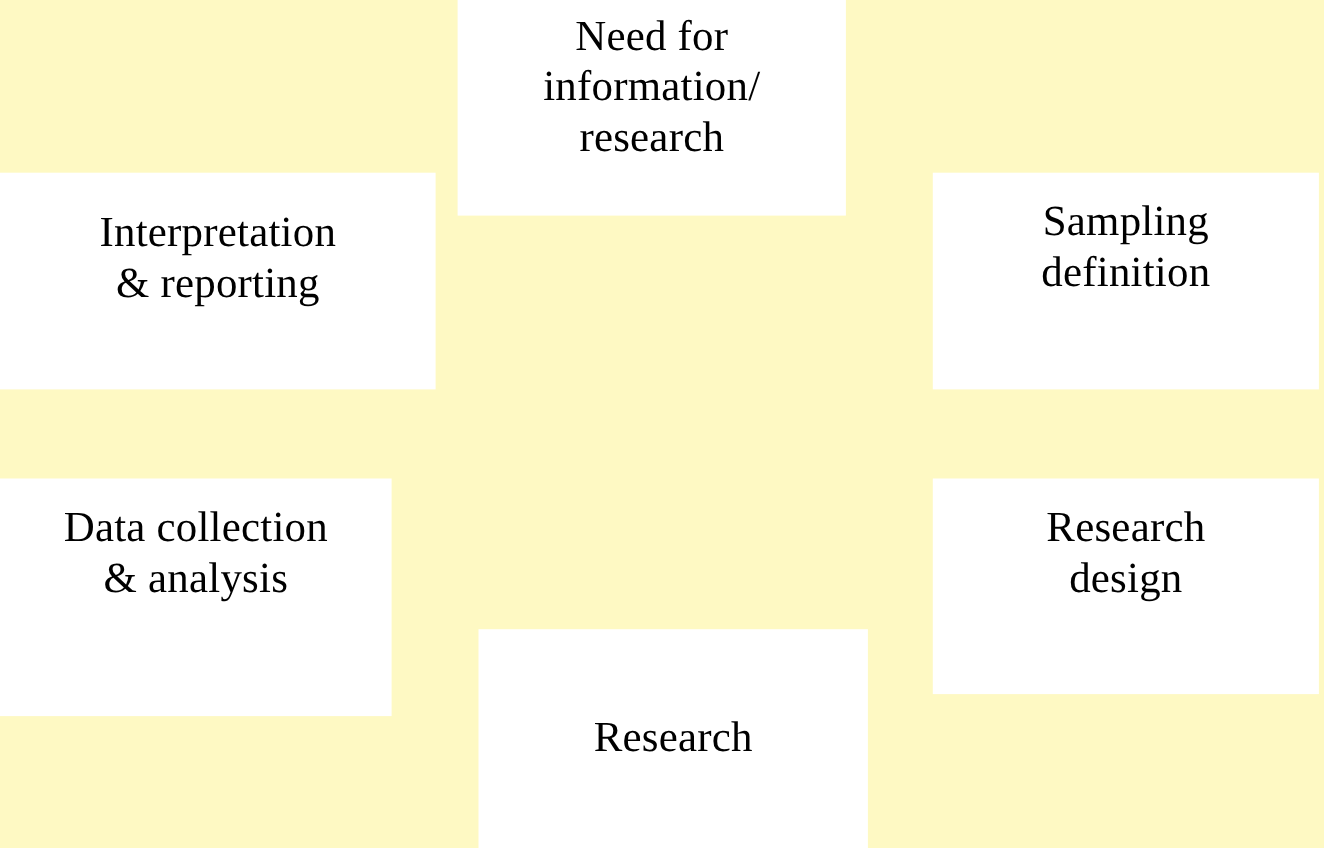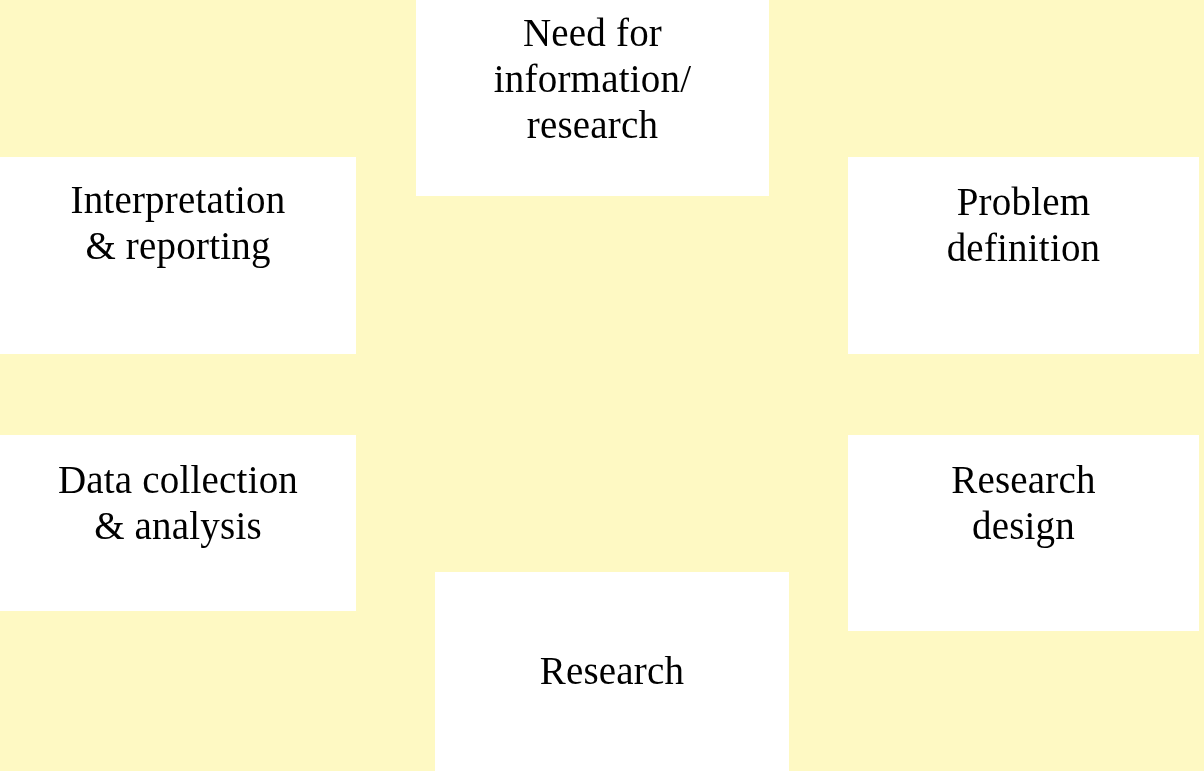--- a/index.html
+++ b/index.html
@@ -40,40 +40,40 @@
     top: -16px;
     width: 353px;
     height: 212px;
     padding-top: 26px;
   }
 
   
   #node-interpretation-reporting {
     left: 0px;
     top: 157px;
-    width: 356px;
+    width: 396px;
     height: 197px;
-    padding-top: 20px;
+    padding-top: 32px;
   }
 
   
   #node-problem-definition {
     left: 848px;
     top: 157px;
     width: 351px;
     height: 197px;
     padding-top: 22px;
   }
 
   
   #node-data-collection-analysis {
     left: 0px;
     top: 435px;
     width: 356px;
-    height: 176px;
+    height: 216px;
     padding-top: 22px;
   }
 
   
   #node-research-design {
     left: 848px;
     top: 435px;
     width: 351px;
     height: 196px;
     padding-top: 22px;
@@ -93,21 +93,21 @@
 
 <div id="canvas">
 
   <div class="node" id="node-need-for-information">
     <span class="label">Need for
 information/
 research</span>
   </div>
 
   <div class="node" id="node-problem-definition">
-    <span class="label">Problem
+    <span class="label">Sampling
 definition</span>
   </div>
 
   <div class="node" id="node-research-design">
     <span class="label">Research
 design</span>
   </div>
 
   <div class="node" id="node-sampling">
     <span class="label">Research</span>

